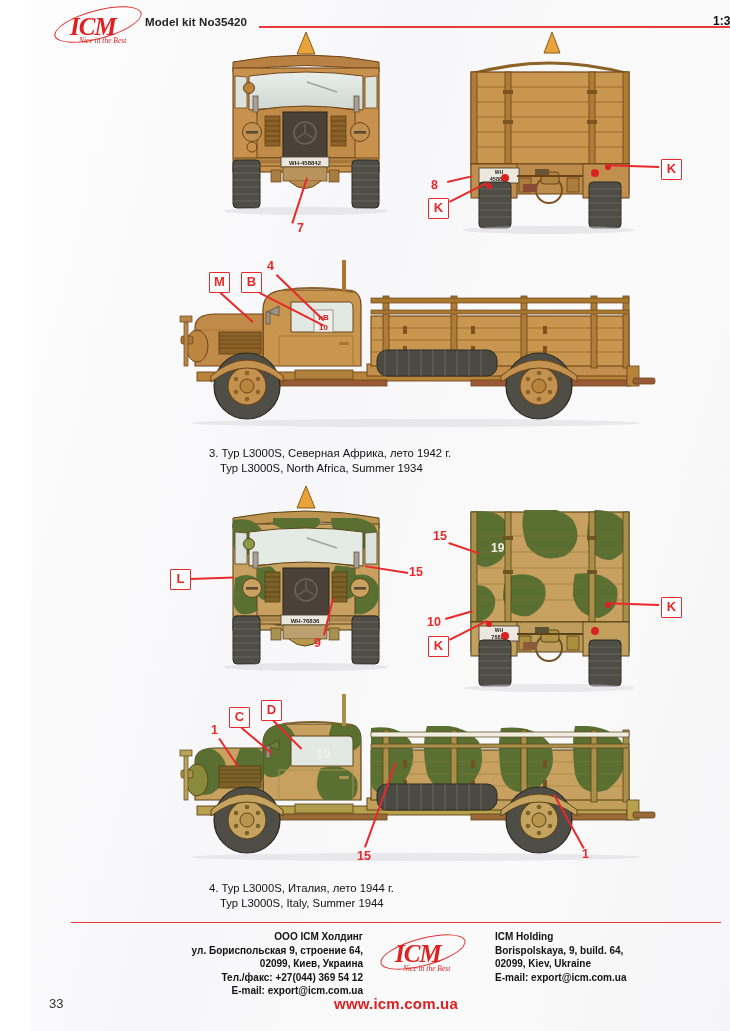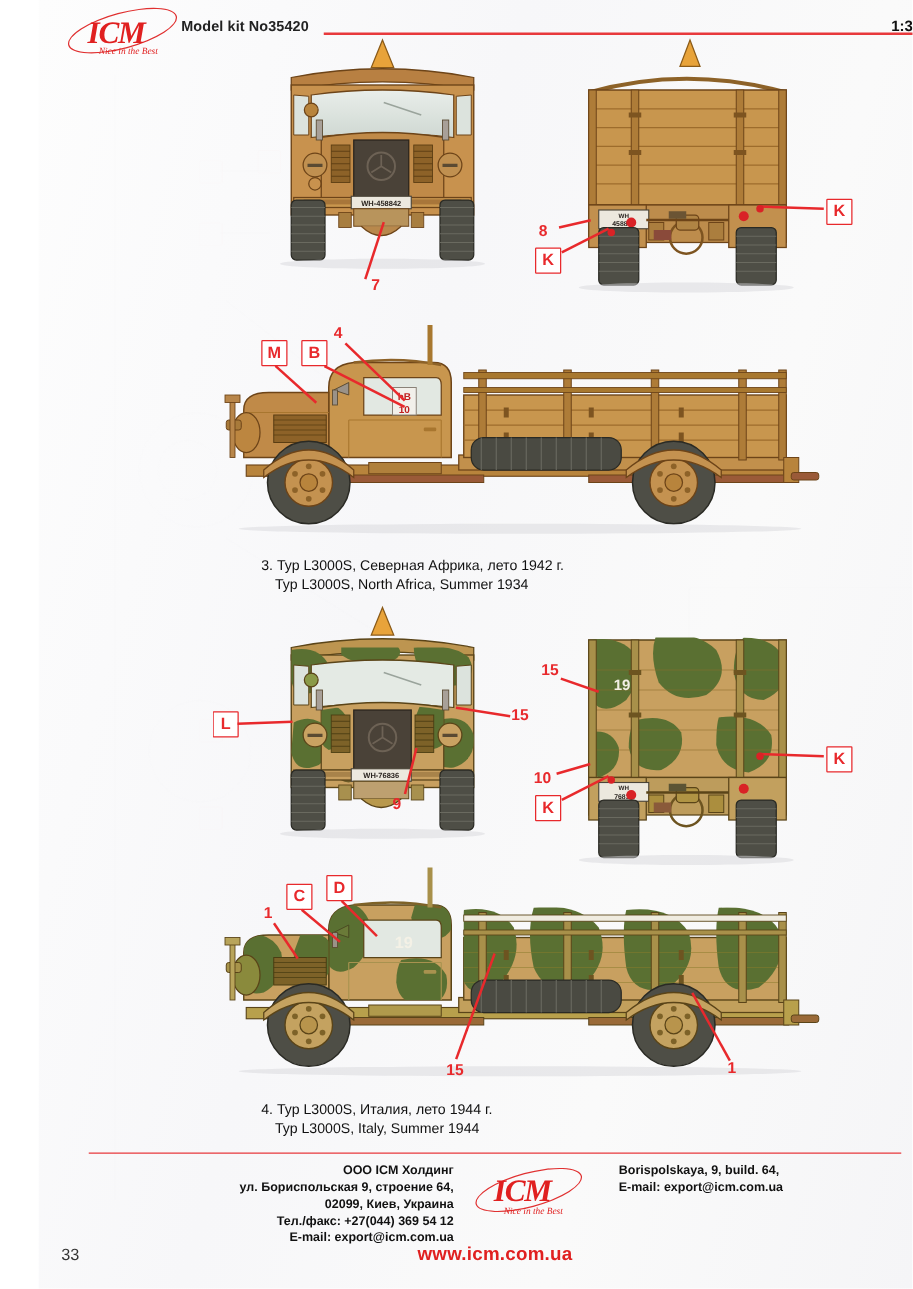--- a/index.html
+++ b/index.html
@@ -645,20 +645,22 @@
     <div>E-mail: export@icm.com.ua</div>
   </div>
 
   <div class="logo" style="left:348px;top:932px;width:92px;height:46px;">
     <div class="ell" style="left:0;top:6px;width:86px;height:26px;"></div>
     <div class="icm" style="left:16px;top:8px;font-size:25px;">ICM</div>
     <div class="tag" style="left:24px;top:32px;font-size:7.5px;">Nice in the Best</div>
   </div>
 
   <div class="f-col f-right" style="left:464px;top:930px;width:230px;">
+    <div>ICM Holding</div>
     <div>Borispolskaya, 9, build. 64,</div>
+    <div>02099, Kiev, Ukraine</div>
     <div>E-mail: export@icm.com.ua</div>
   </div>
 
   <div class="pagenum">33</div>
   <div class="weburl">www.icm.com.ua</div>
 
 </div>
 
 </body></html>

